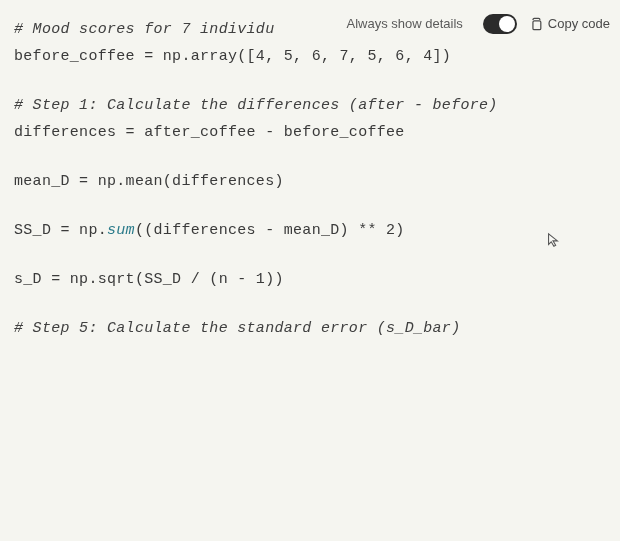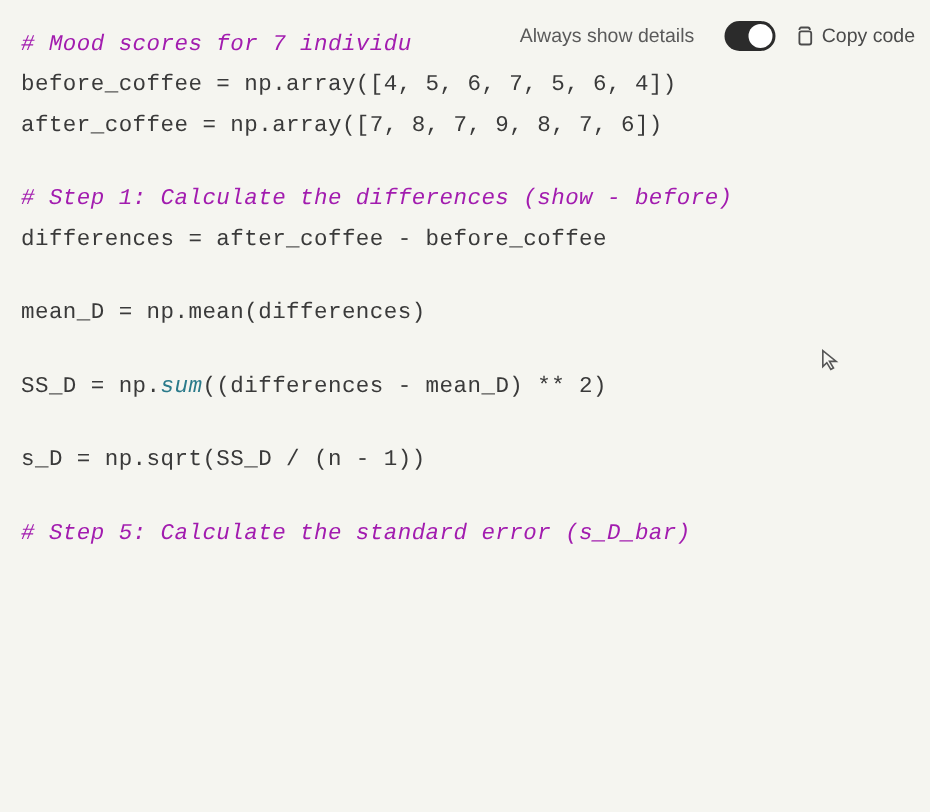--- a/index.html
+++ b/index.html
@@ -69,21 +69,21 @@
     .code-line {
       white-space: pre;
       color: #3a3a3a;
       margin-bottom: 3px;
       letter-spacing: 0.3px;
     }
     .blank-line {
       height: 22px;
     }
     .comment {
-      color: #a21caf;
+      color: #404040;
       font-style: italic;
     }
     .code-text {
       color: #3a3a3a;
       text-align: center;
     }
     .builtin {
       color: #2a7a8a;
       font-style: italic;
     }
@@ -118,25 +118,24 @@
       <svg class="copy-icon" viewBox="0 0 16 16" fill="none" stroke="currentColor" stroke-width="1.4">
         <rect x="4.5" y="4.5" width="9" height="10" rx="1.5"></rect>
         <path d="M4.5 3.5 C4.5 2.5 5 1.5 6 1.5 L11 1.5 C12 1.5 12.5 2.5 12.5 3.5"></path>
       </svg>
       <span>Copy code</span>
     </div>
   </div>
 
   <div class="code-line"><span class="comment first-comment"># Mood scores for 7 individu</span></div>
   <div class="code-line"><span class="code-text">before_coffee = np.array([4, 5, 6, 7, 5, 6, 4])</span></div>
-  <div class="code-line"><span class="code-text">after_coffee = np.array([7, 8, 7, 9, 8, 7, 6])</span></div>
 
   <div class="blank-line"></div>
 
-  <div class="code-line"><span class="comment"># Step 1: Calculate the differences (show - before)</span></div>
+  <div class="code-line"><span class="comment"># Step 1: Calculate the differences (after - before)</span></div>
   <div class="code-line"><span class="code-text">differences = after_coffee - before_coffee</span></div>
 
   <div class="blank-line"></div>
 
   <div class="code-line"><span class="code-text">mean_D = np.mean(differences)</span></div>
 
   <div class="blank-line"></div>
 
   <div class="code-line"><span class="code-text">SS_D = np.</span><span class="builtin">sum</span><span class="code-text">((differences - mean_D) ** 2)</span></div>
 

